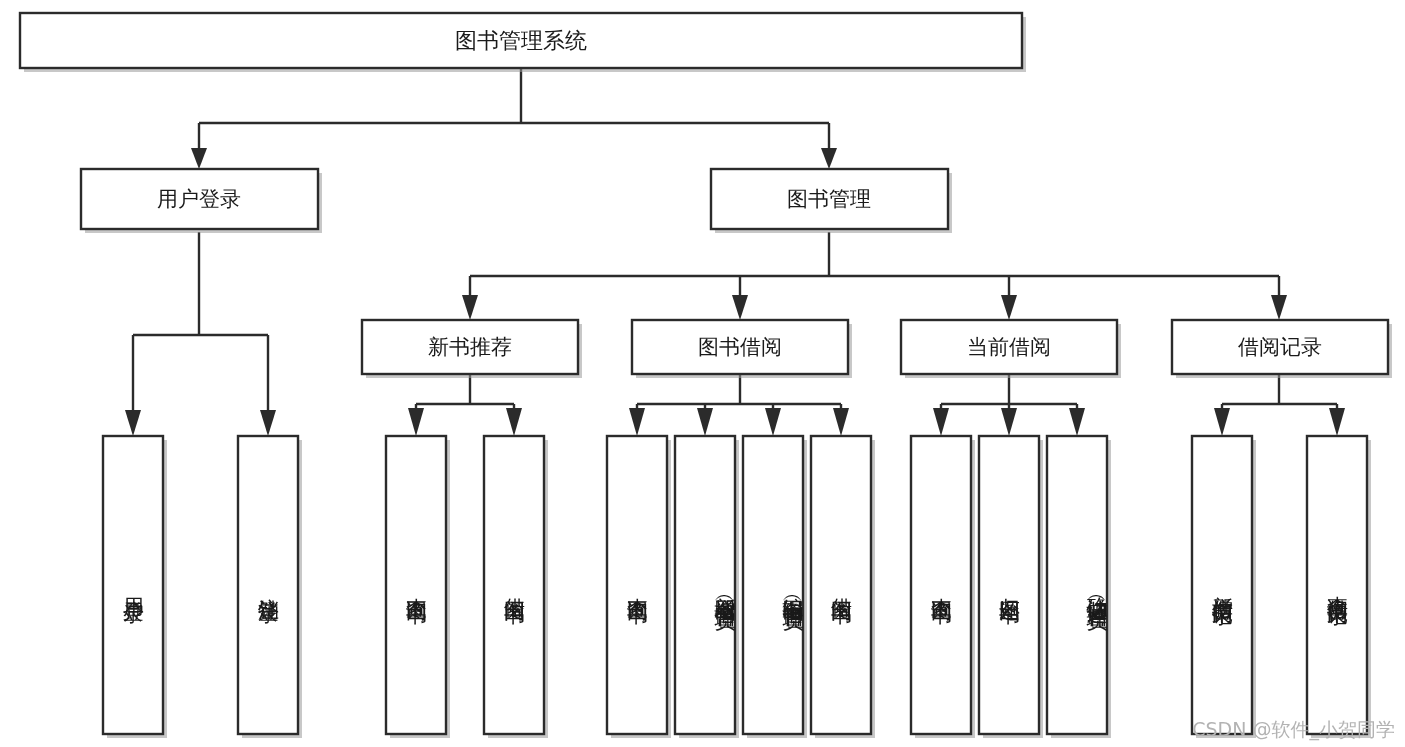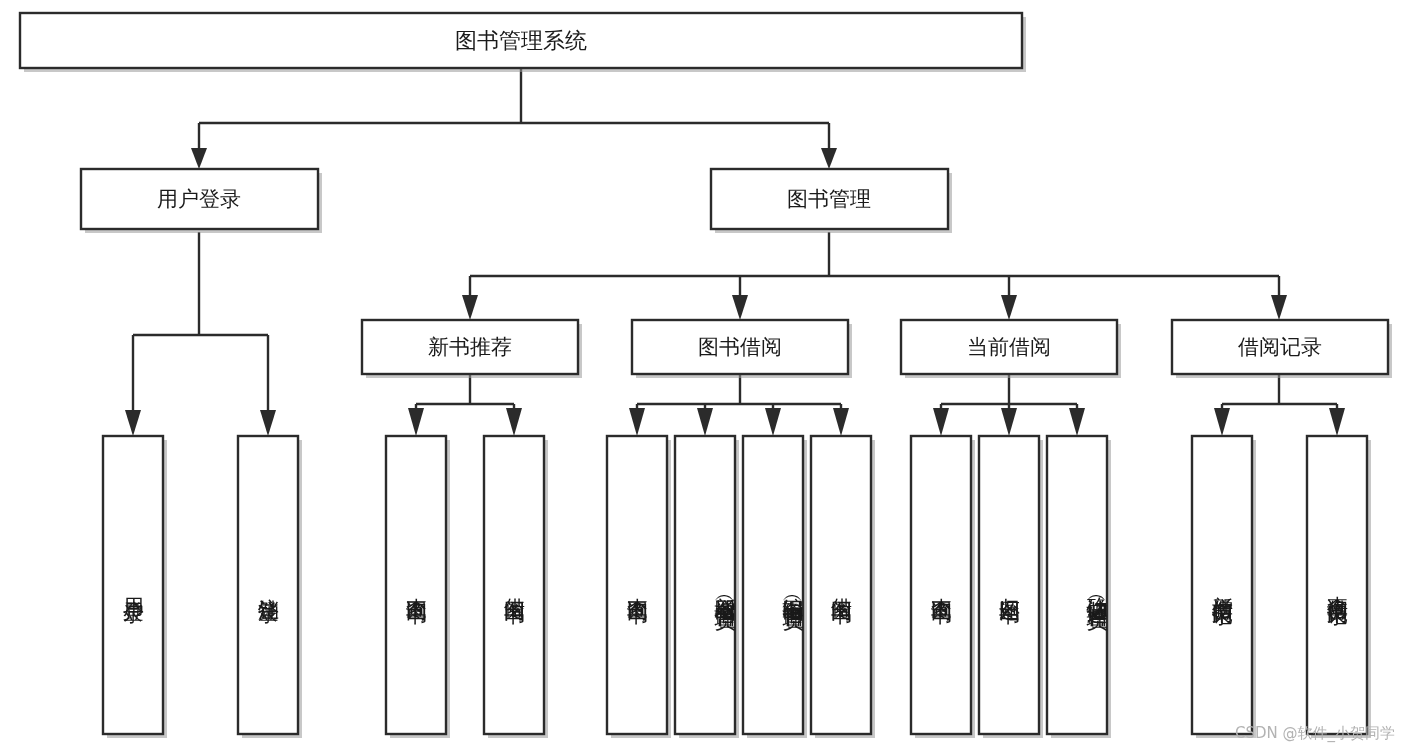--- a/index.html
+++ b/index.html
@@ -72,21 +72,21 @@
     pointer-events: none;
   }
   .leaf-label-wrap.centered {
     align-items: center;
   }
   #watermark {
     position: absolute;
     right: 10px;
     bottom: 4px;
     font-family: "DejaVu Sans", "Liberation Sans", sans-serif;
-    font-size: 15px;
+    font-size: 19px;
     color: #b3b3b3;
     white-space: nowrap;
     user-select: none;
   }
 </style>
 </head>
 <body>
 
 <div id="diagram-root">
 

